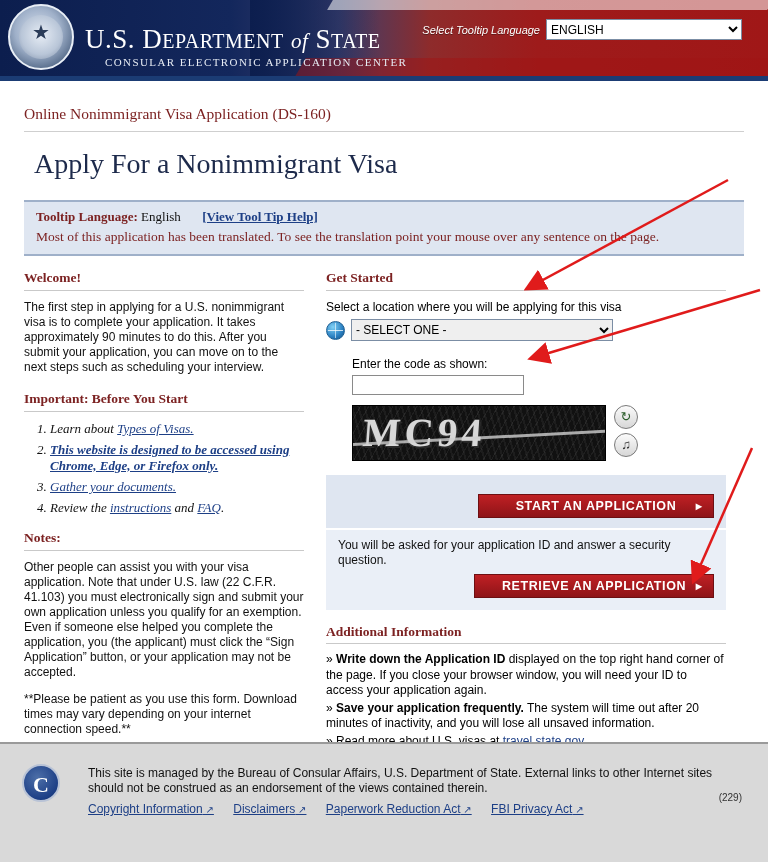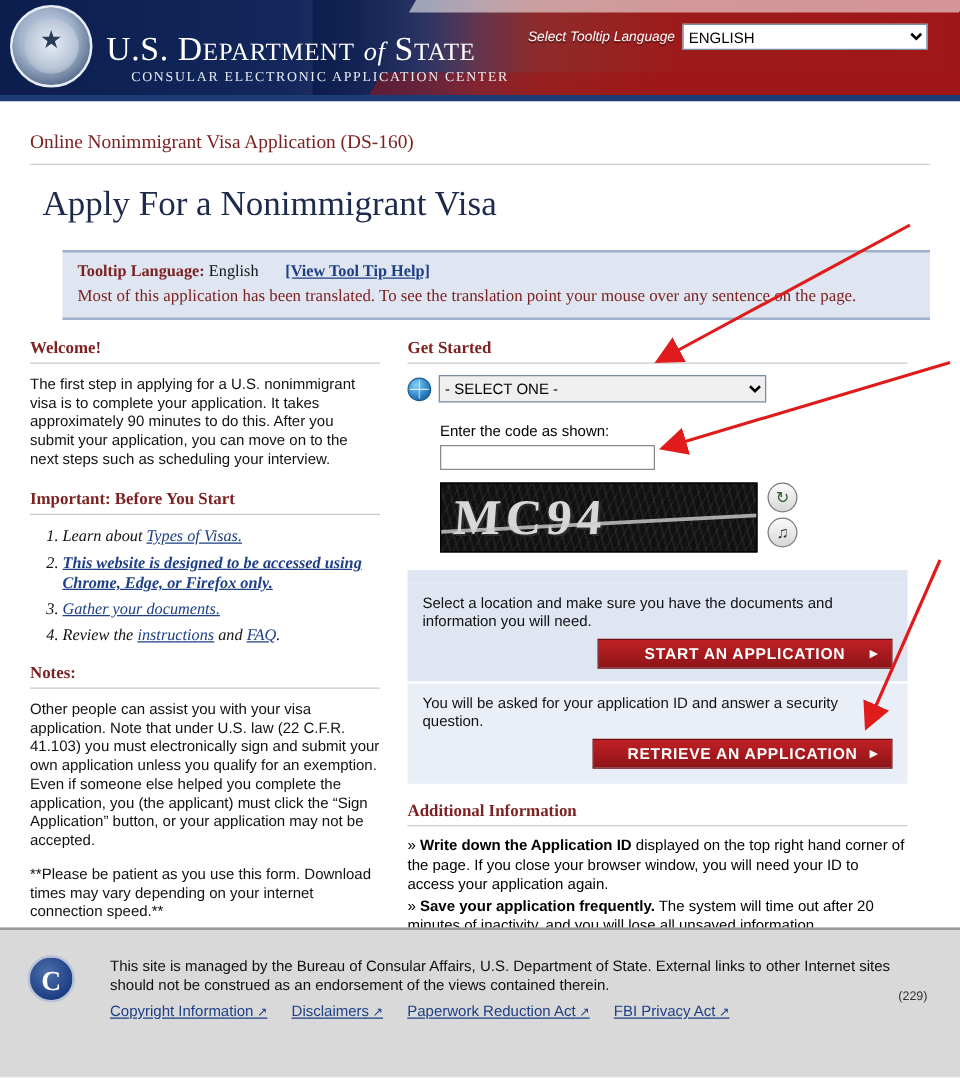--- a/index.html
+++ b/index.html
@@ -102,21 +102,20 @@
     color: #1d2a4b;
     padding: 16px 0 12px 10px;
   }
 
   .tooltip-box {
     margin-top: 8px;
     background: #dfe6f1;
     border-top: 2px solid #9fb0c9;
     border-bottom: 2px solid #9fb0c9;
     padding: 7px 12px 9px 12px;
-    margin-left: 26px;
   }
   .tooltip-box .line1 { font-size: 12px; color: #1d2a4b; }
   .tooltip-box .line1 b { color: #7c2222; font-family: "Liberation Serif", serif; font-size: 13px; }
   .tooltip-box .line1 .eng { font-family: "Liberation Serif", serif; font-size: 13px; color: #111; }
   .tooltip-box .line1 a {
     color: #1d3f86; font-family: "Liberation Serif", serif; font-size: 13px;
     font-weight: bold; margin-left: 18px;
   }
   .tooltip-box .line2 {
     margin-top: 4px; color: #7c2222;
@@ -351,20 +350,21 @@
         </ol>
 
         <div class="sec-head" style="margin-top:14px;">Notes:</div>
         <div class="para">Other people can assist you with your visa application. Note that under U.S. law (22 C.F.R. 41.103) you must electronically sign and submit your own application unless you qualify for an exemption. Even if someone else helped you complete the application, you (the applicant) must click the “Sign Application” button, or your application may not be accepted.</div>
         <div class="para spaced">**Please be patient as you use this form. Download times may vary depending on your internet connection speed.**</div>
       </div>
 
       <div class="col-right">
         <div class="sec-head">Get Started</div>
 
+        <div class="loc-label">Select a location where you will be applying for this visa</div>
         <div class="loc-row">
           <span class="globe"></span>
           <select class="loc-select">
             <option>- SELECT ONE -</option>
           </select>
         </div>
 
         <div class="code-label">Enter the code as shown:</div>
         <input class="code-input" type="text" value="" style="">
 
@@ -376,21 +376,20 @@
           </div>
           <div class="cap-btns">
             <div class="cap-btn">↻</div>
             <div class="cap-btn speak">♫</div>
           </div>
         </div>
 
         <div class="sep-band"></div>
 
         <div class="action-panel">
-          <div class="txt">Select a location and make sure you have the documents and information you will need.</div>
           <div class="red-btn">
             <span>START AN APPLICATION</span>
             <span class="arrow">►</span>
           </div>
         </div>
 
         <div class="action-panel second">
           <div class="txt">You will be asked for your application ID and answer a security question.</div>
           <div class="red-btn wide">
             <span>RETRIEVE AN APPLICATION</span>

